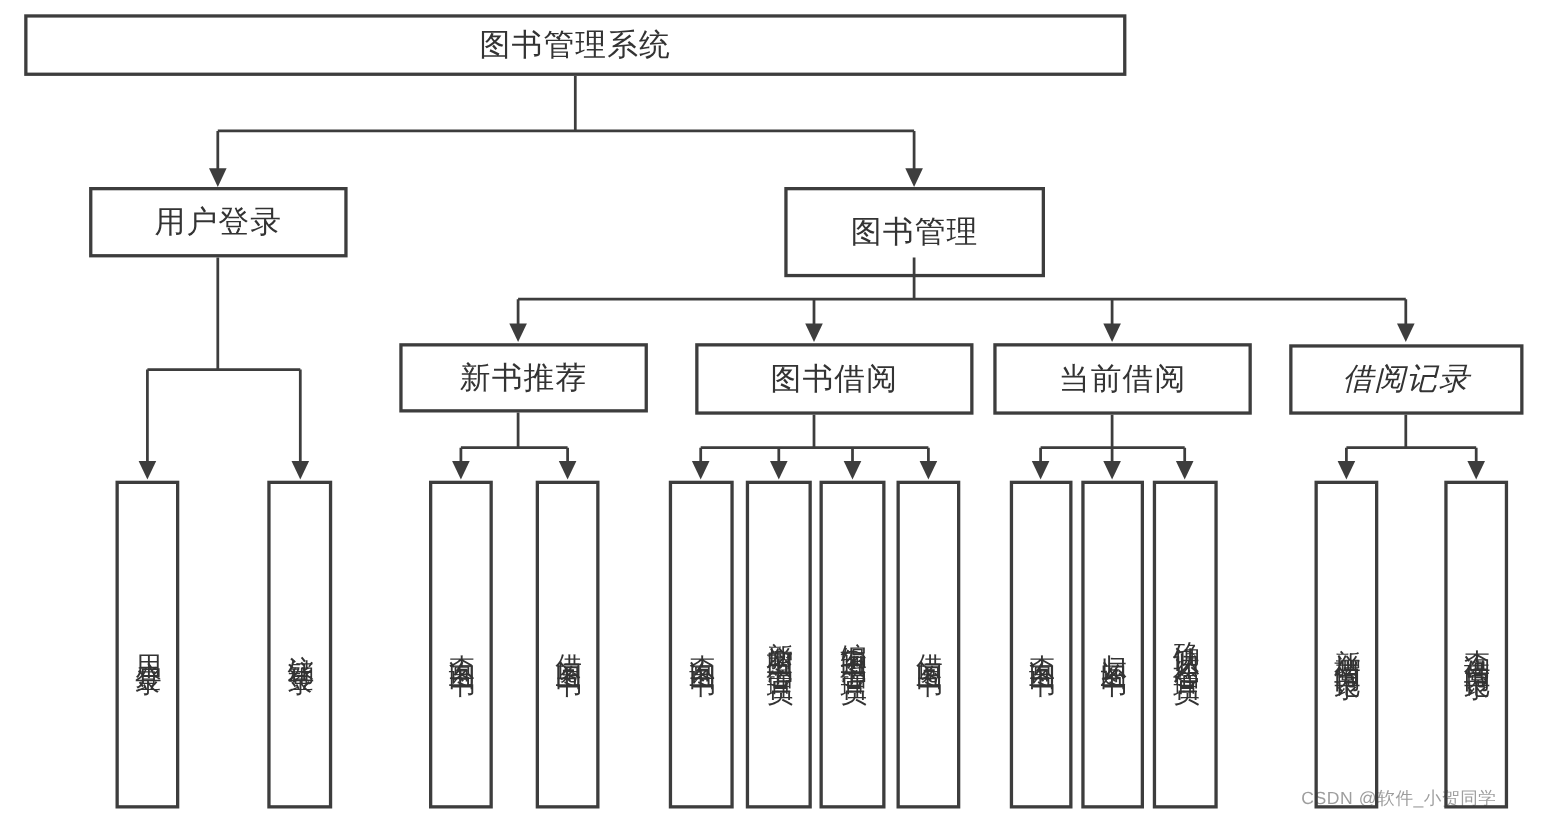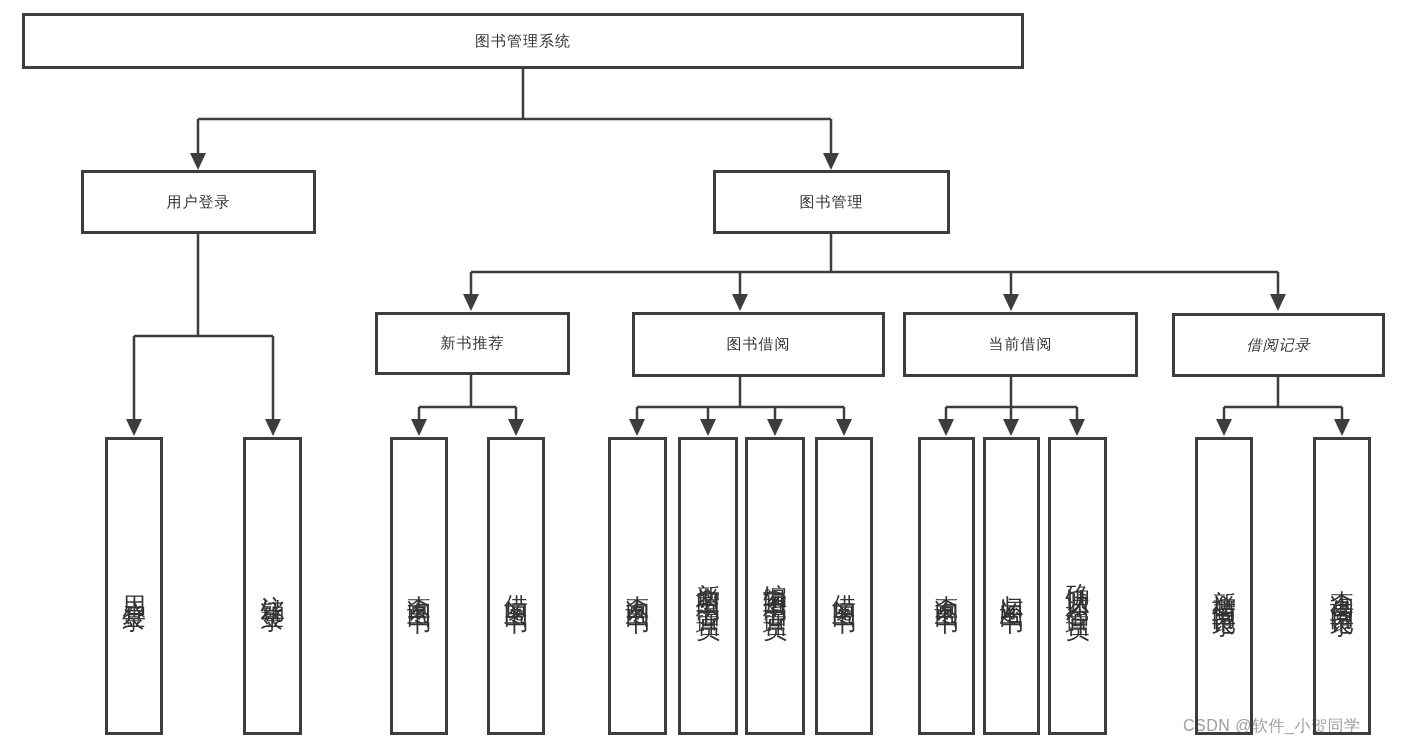--- a/index.html
+++ b/index.html
@@ -10,21 +10,21 @@
     overflow:hidden;
     font-family:"Liberation Sans", sans-serif;
   }
   .wires{position:absolute;left:0;top:0;z-index:1;}
   .wires path{stroke:#3d3d3d;stroke-width:2.5;fill:none;}
   .wires polygon{fill:#3d3d3d;stroke:none;}
   .hnode{
     position:absolute;box-sizing:border-box;z-index:2;
     border:3px solid #3d3d3d;background:transparent;
     display:flex;align-items:center;justify-content:center;
-    font-size:15px;color:#333333;letter-spacing:1px;
+    font-size:28px;color:#333333;letter-spacing:1px;
   }
   .leaf{
     position:absolute;box-sizing:border-box;z-index:2;
     top:437px;height:298px;
     border:3px solid #3d3d3d;background:transparent;
     display:flex;align-items:center;justify-content:center;
   }
   .leaf .vtext{
     writing-mode:vertical-lr;
     font-size:24px;letter-spacing:5px;line-height:1;
@@ -81,23 +81,23 @@
     <g>
       <path d="M1278 377 V407 M1224 407 H1342 M1224 407 V421 M1342 407 V421"></path>
       <polygon points="1216,419 1232,419 1224,436"></polygon>
       <polygon points="1334,419 1350,419 1342,436"></polygon>
     </g>
   </svg>
 
   <div class="hnode" style="left:22px;top:13px;width:1002px;height:56px;">图书管理系统</div>
 
   <div class="hnode" style="left:81px;top:170px;width:235px;height:64px;">用户登录</div>
-  <div class="hnode" style="left:713px;top:170px;width:237px;height:64px;">图书管理</div>
+  <div class="hnode" style="left:713px;top:170px;width:237px;height:82px;">图书管理</div>
 
-  <div class="hnode" style="left:375px;top:312px;width:195px;height:63px;text-align:right;">新书推荐</div>
+  <div class="hnode" style="left:363px;top:312px;width:226px;height:63px;text-align:right;">新书推荐</div>
   <div class="hnode" style="left:632px;top:312px;width:253px;height:65px;">图书借阅</div>
   <div class="hnode" style="left:903px;top:312px;width:235px;height:65px;">当前借阅</div>
   <div class="hnode" style="left:1172px;top:313px;width:213px;height:64px;font-style:italic;">借阅记录</div>
 
   <div class="leaf" style="left:105px;width:58px;">
     <span class="vtext">用户登录</span>
   </div>
   <div class="leaf" style="left:243px;width:59px;">
     <span class="vtext">注销登录</span>
   </div>

